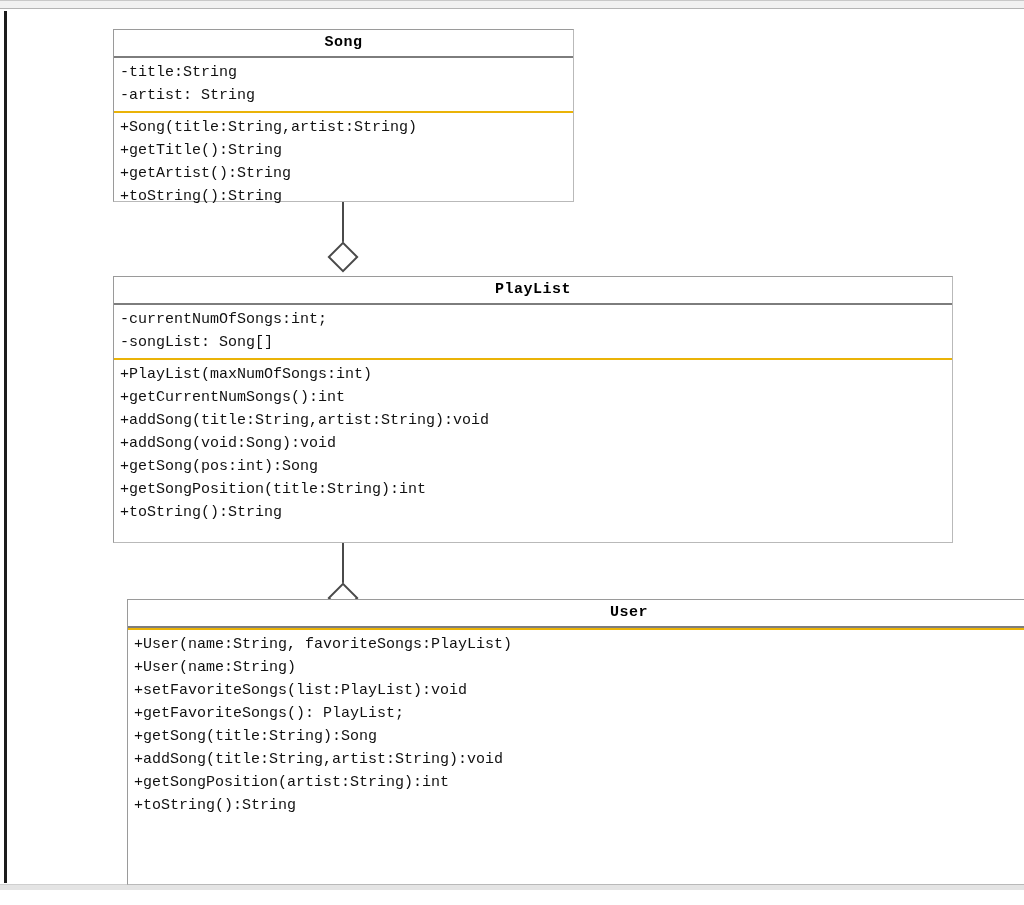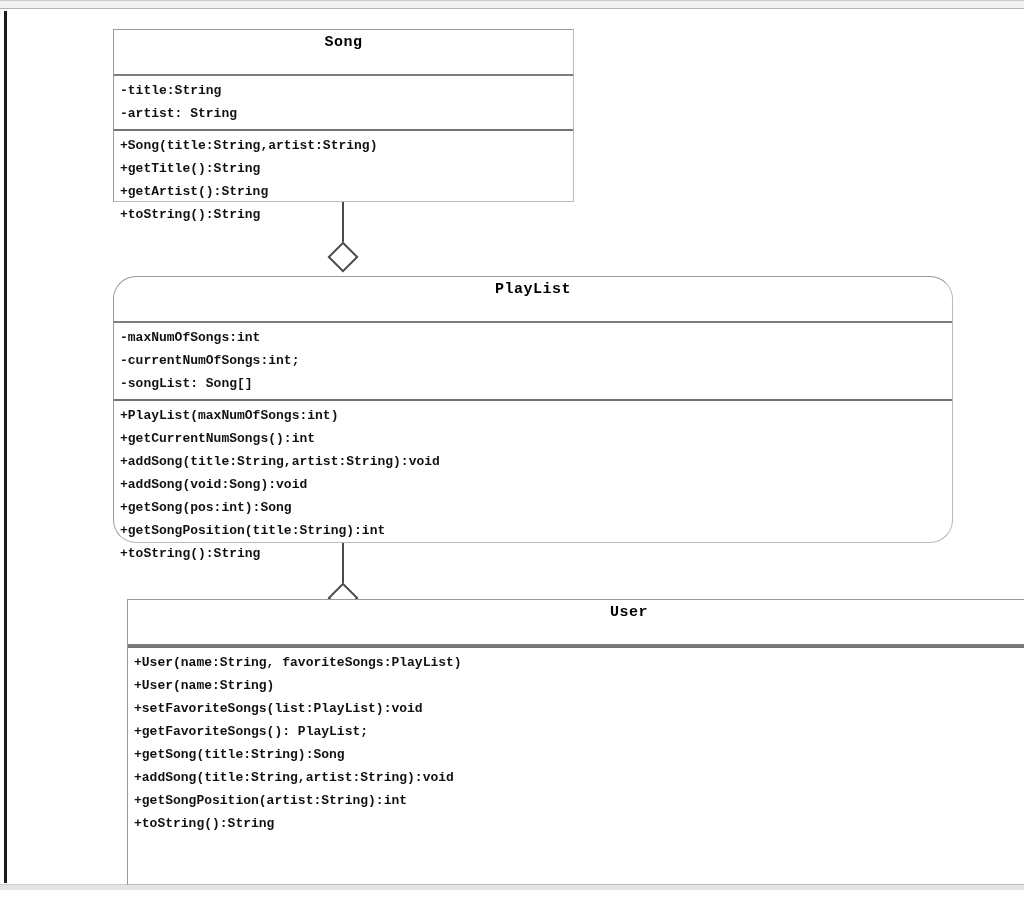--- a/index.html
+++ b/index.html
@@ -68,37 +68,36 @@
     border: 1px solid #9a9a9a;
     border-right-color: #b9b9b9;
     border-bottom-color: #b9b9b9;
     box-sizing: border-box;
   }
   .uml-class-name {
     text-align: center;
     font-weight: bold;
     font-size: 15px;
     line-height: 22px;
-    padding: 2px 0 20px 0;
+    padding: 2px 0 2px 0;
     color: #000000;
     border-bottom: 2px solid #7d7d7d;
     letter-spacing: 0.5px;
   }
   .uml-compartment {
     padding: 3px 6px 4px 6px;
   }
   .uml-compartment.with-divider {
-    border-top: 2px solid #737373;
+    border-top: 2px solid #eab308;
   }
   .uml-member {
-    font-size: 13px;
+    font-size: 15px;
     line-height: 23px;
     color: #111111;
     white-space: pre;
-    font-weight: bold;
   }
 
   
   .connector {
     position: absolute;
   }
   .connector-line {
     position: absolute;
     left: 50%;
     top: 0;
@@ -141,24 +140,23 @@
         <div class="uml-member">+getArtist():String</div>
         <div class="uml-member">+toString():String</div>
       </div>
     </div>
 
     <div class="connector" style="left:306px; top:191px; width:60px; height:68px;">
       <div class="connector-line" style="height:56px;"></div>
       <div class="connector-diamond" style="top:44px;"></div>
     </div>
 
-    <div class="uml-class" style="left:106px; top:265px; width:840px; height:267px;border-radius:23px;">
+    <div class="uml-class" style="left:106px; top:265px; width:840px; height:267px;">
       <div class="uml-class-name">PlayList</div>
       <div class="uml-compartment">
-        <div class="uml-member">-maxNumOfSongs:int</div>
         <div class="uml-member">-currentNumOfSongs:int;</div>
         <div class="uml-member">-songList: Song[]</div>
       </div>
       <div class="uml-compartment with-divider">
         <div class="uml-member">+PlayList(maxNumOfSongs:int)</div>
         <div class="uml-member">+getCurrentNumSongs():int</div>
         <div class="uml-member">+addSong(title:String,artist:String):void</div>
         <div class="uml-member">+addSong(void:Song):void</div>
         <div class="uml-member">+getSong(pos:int):Song</div>
         <div class="uml-member">+getSongPosition(title:String):int</div>

